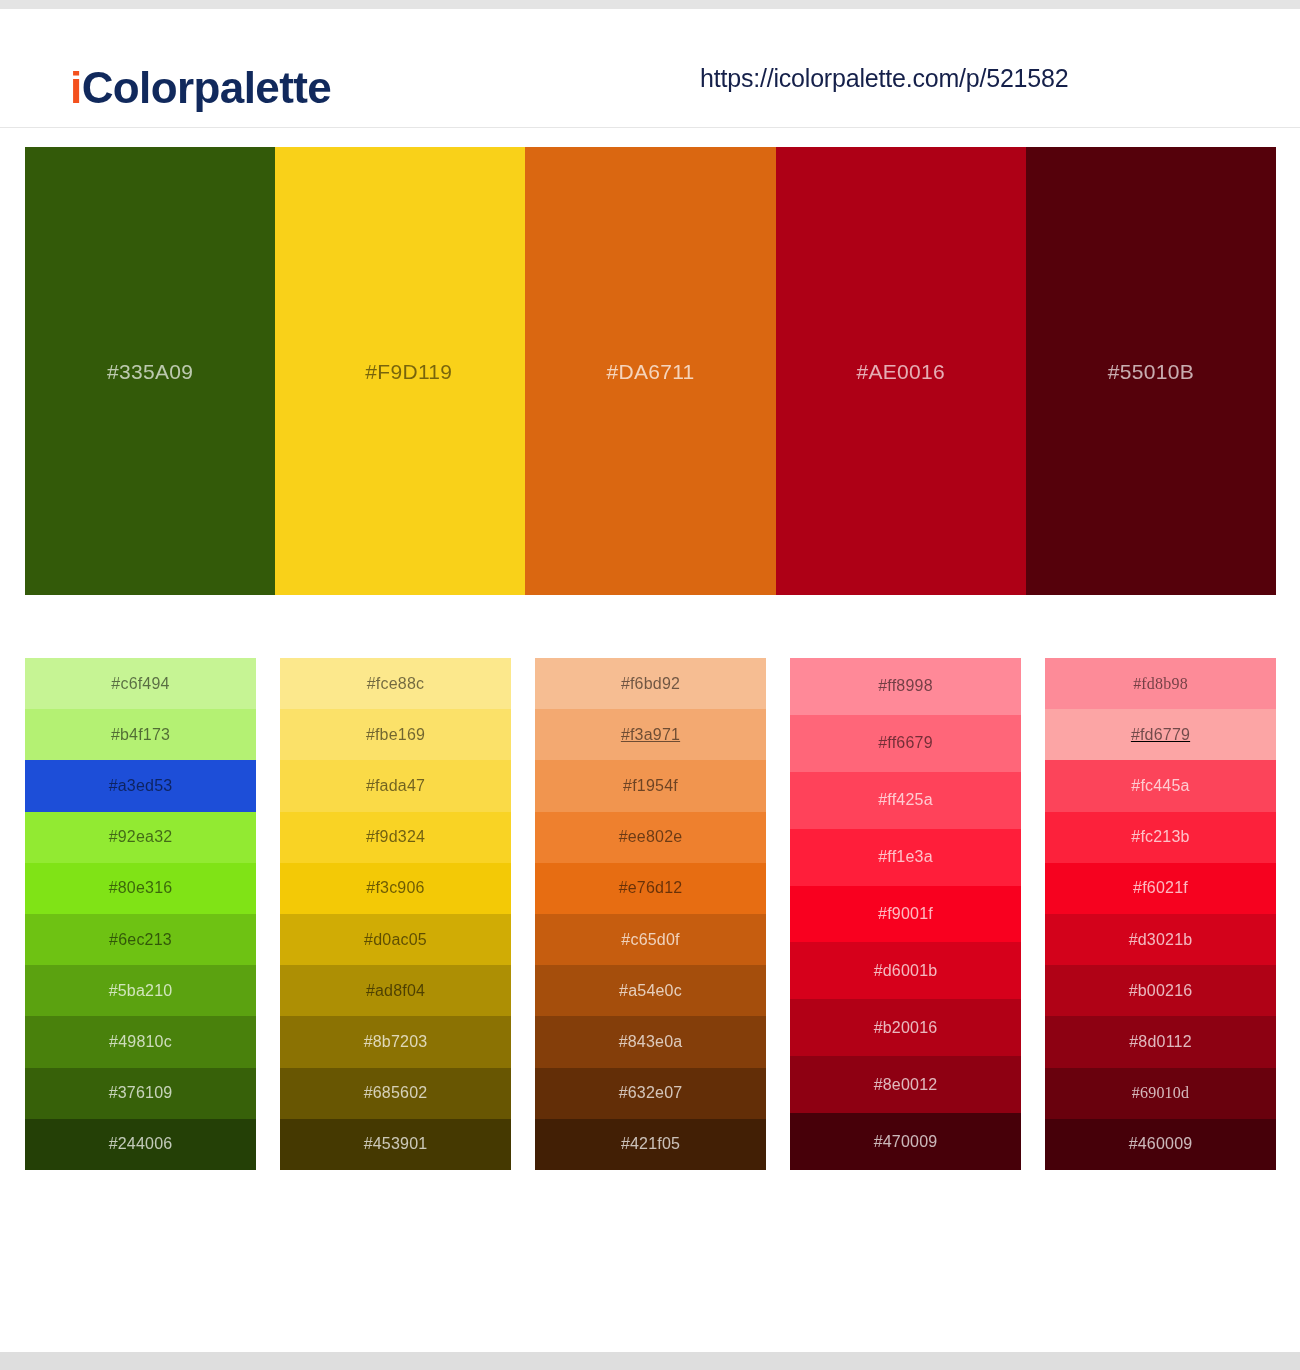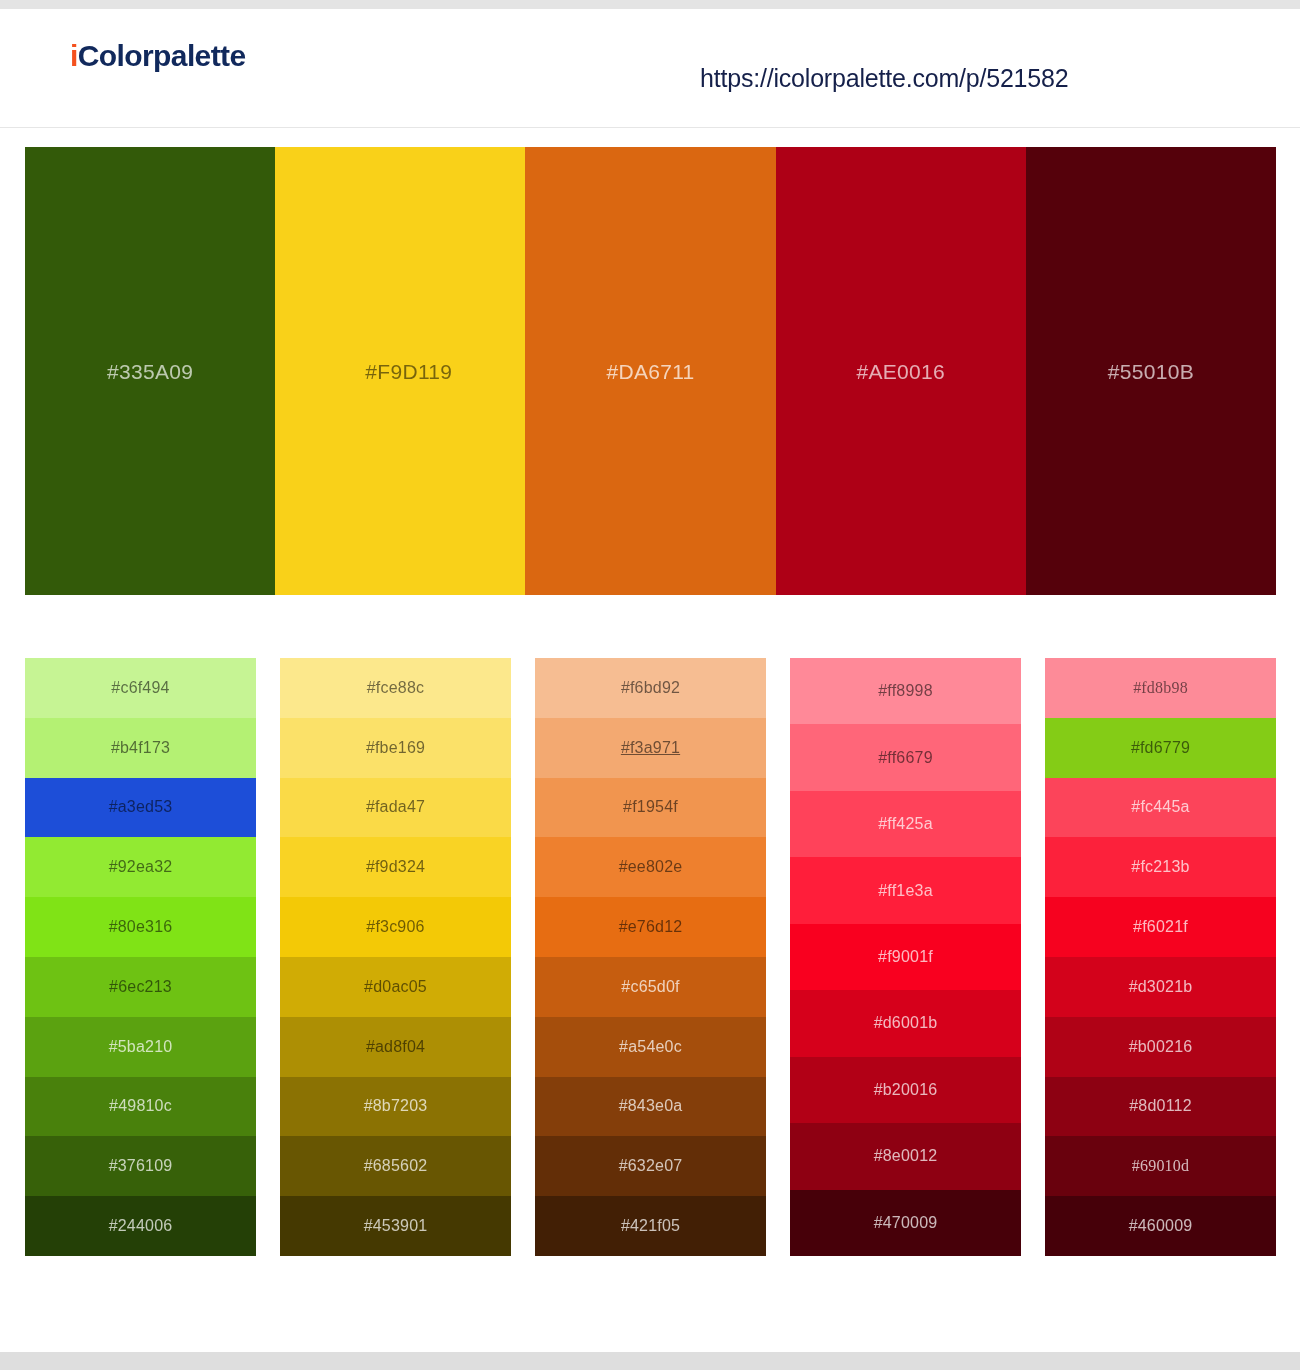--- a/index.html
+++ b/index.html
@@ -31,22 +31,22 @@
     position: absolute;
     top: 9px; left: 0;
     width: 1300px;
     height: 119px;
     background: #ffffff;
     border-bottom: 1px solid #e6e6e6;
   }
   .logo {
     position: absolute;
     left: 70px;
-    top: 32px;
-    font-size: 30px;
+    top: 57px;
+    font-size: 44px;
     font-weight: bold;
     letter-spacing: -0.6px;
     line-height: 1;
     white-space: nowrap;
   }
   .logo .logo-i { color: #f4511e; }
   .logo .logo-rest { color: #11295c; }
 
   .url {
     position: absolute;
@@ -81,21 +81,21 @@
     position: relative;
     top: 1px;
   }
 
   
   .shades {
     position: absolute;
     left: 25px;
     top: 658px;
     width: 1251px;
-    height: 598px;
+    height: 512px;
     display: flex;
     gap: 24px;
   }
   .shade-col {
     flex: 1 1 0;
     display: flex;
     flex-direction: column;
   }
   .shade-cell {
     flex: 1 1 0;
@@ -274,21 +274,21 @@
           <span class="shade-label" style="color: rgba(255, 255, 255, 0.72);">#8e0012</span>
         </div>
         <div class="shade-cell" style="background: rgb(71, 0, 9);">
           <span class="shade-label" style="color: rgba(255, 255, 255, 0.72);">#470009</span>
         </div>
       </div>
       <div class="shade-col">
         <div class="shade-cell" style="background: rgb(253, 139, 152);">
           <span class="shade-label" style="color: rgba(0, 0, 0, 0.55); font-family: Liberation Serif, serif;">#fd8b98</span>
         </div>
-        <div class="shade-cell" style="background: #84cc16;">
+        <div class="shade-cell" style="background: #fca5a5; text-decoration: underline;">
           <span class="shade-label" style="color: rgba(0, 0, 0, 0.55);">#fd6779</span>
         </div>
         <div class="shade-cell" style="background: rgb(252, 68, 90);">
           <span class="shade-label" style="color: rgba(255, 255, 255, 0.72);">#fc445a</span>
         </div>
         <div class="shade-cell" style="background: rgb(252, 33, 59);">
           <span class="shade-label" style="color: rgba(255, 255, 255, 0.72);">#fc213b</span>
         </div>
         <div class="shade-cell" style="background: rgb(246, 2, 31);">
           <span class="shade-label" style="color: rgba(255, 255, 255, 0.72);">#f6021f</span>

